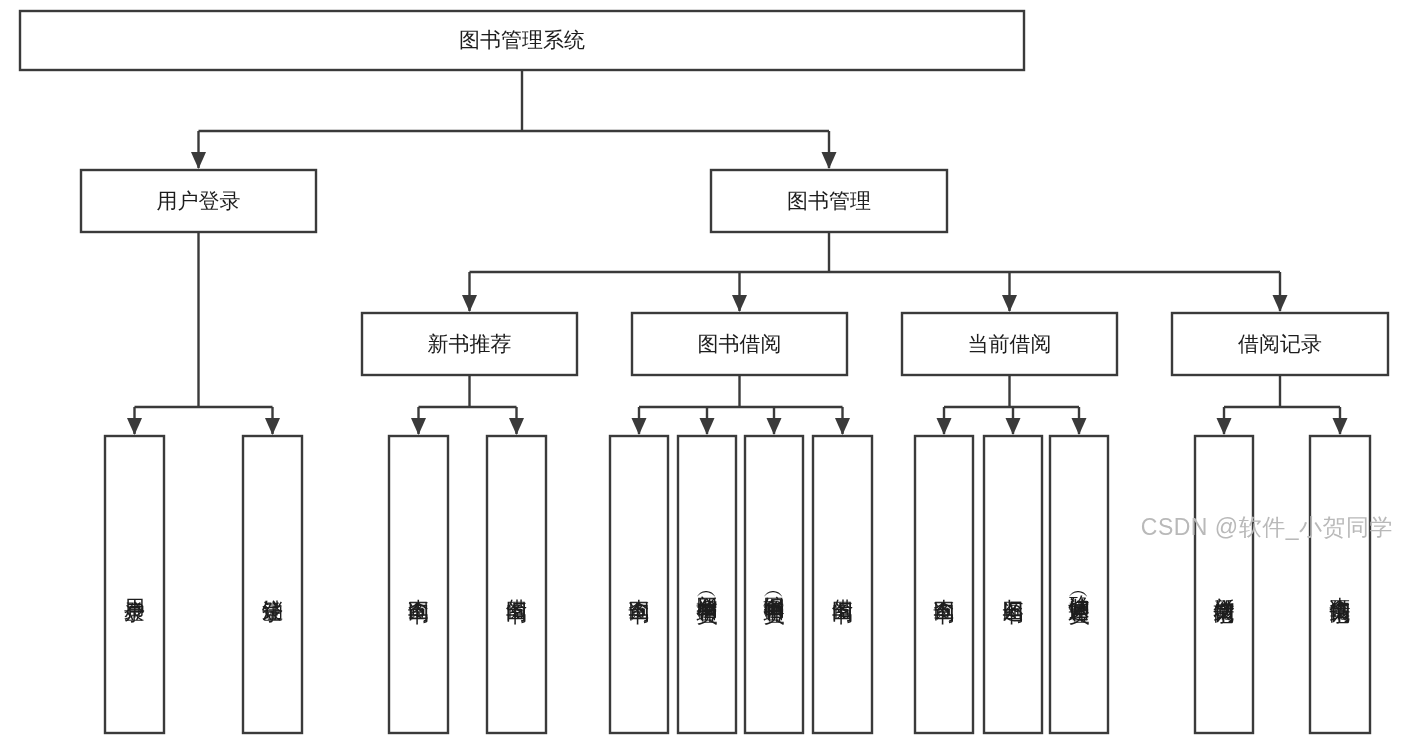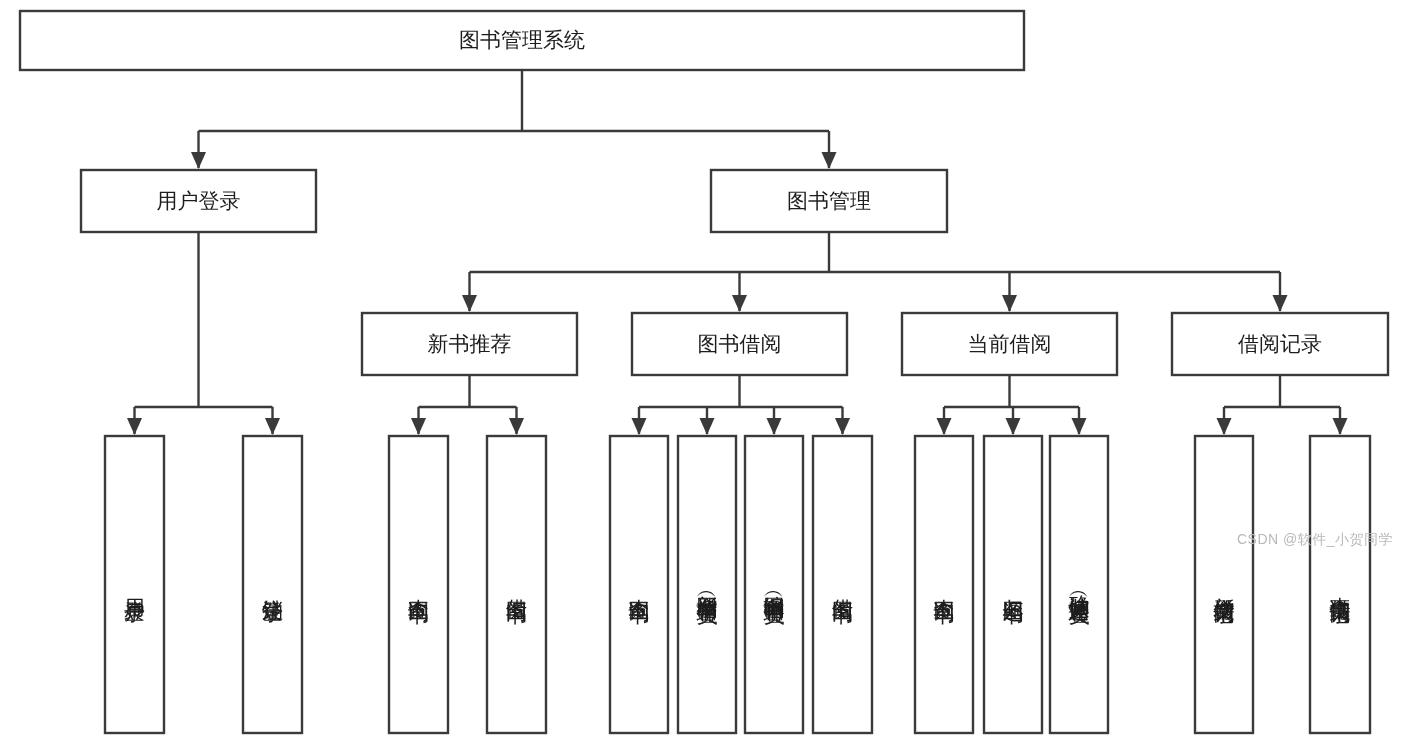--- a/index.html
+++ b/index.html
@@ -66,23 +66,23 @@
     font-size: 21px;
     line-height: 1.04;
     letter-spacing: 1.5px;
     color: #1d1d1d;
     white-space: nowrap;
     text-align: center;
   }
   .watermark {
     position: absolute;
     right: 12px;
-    bottom: 0;
-    font-family: "Liberation Sans", "DejaVu Sans", sans-serif;
-    font-size: 14px;
+    bottom: 6px;
+    font-family: "Liberation Sans", "DejaVu Sans", sans-serif;
+    font-size: 23px;
     color: #b9b9b9;
     letter-spacing: 0.5px;
     white-space: nowrap;
     user-select: none;
   }
 </style>
 </head>
 <body>
 
 <div id="diagram-root">

